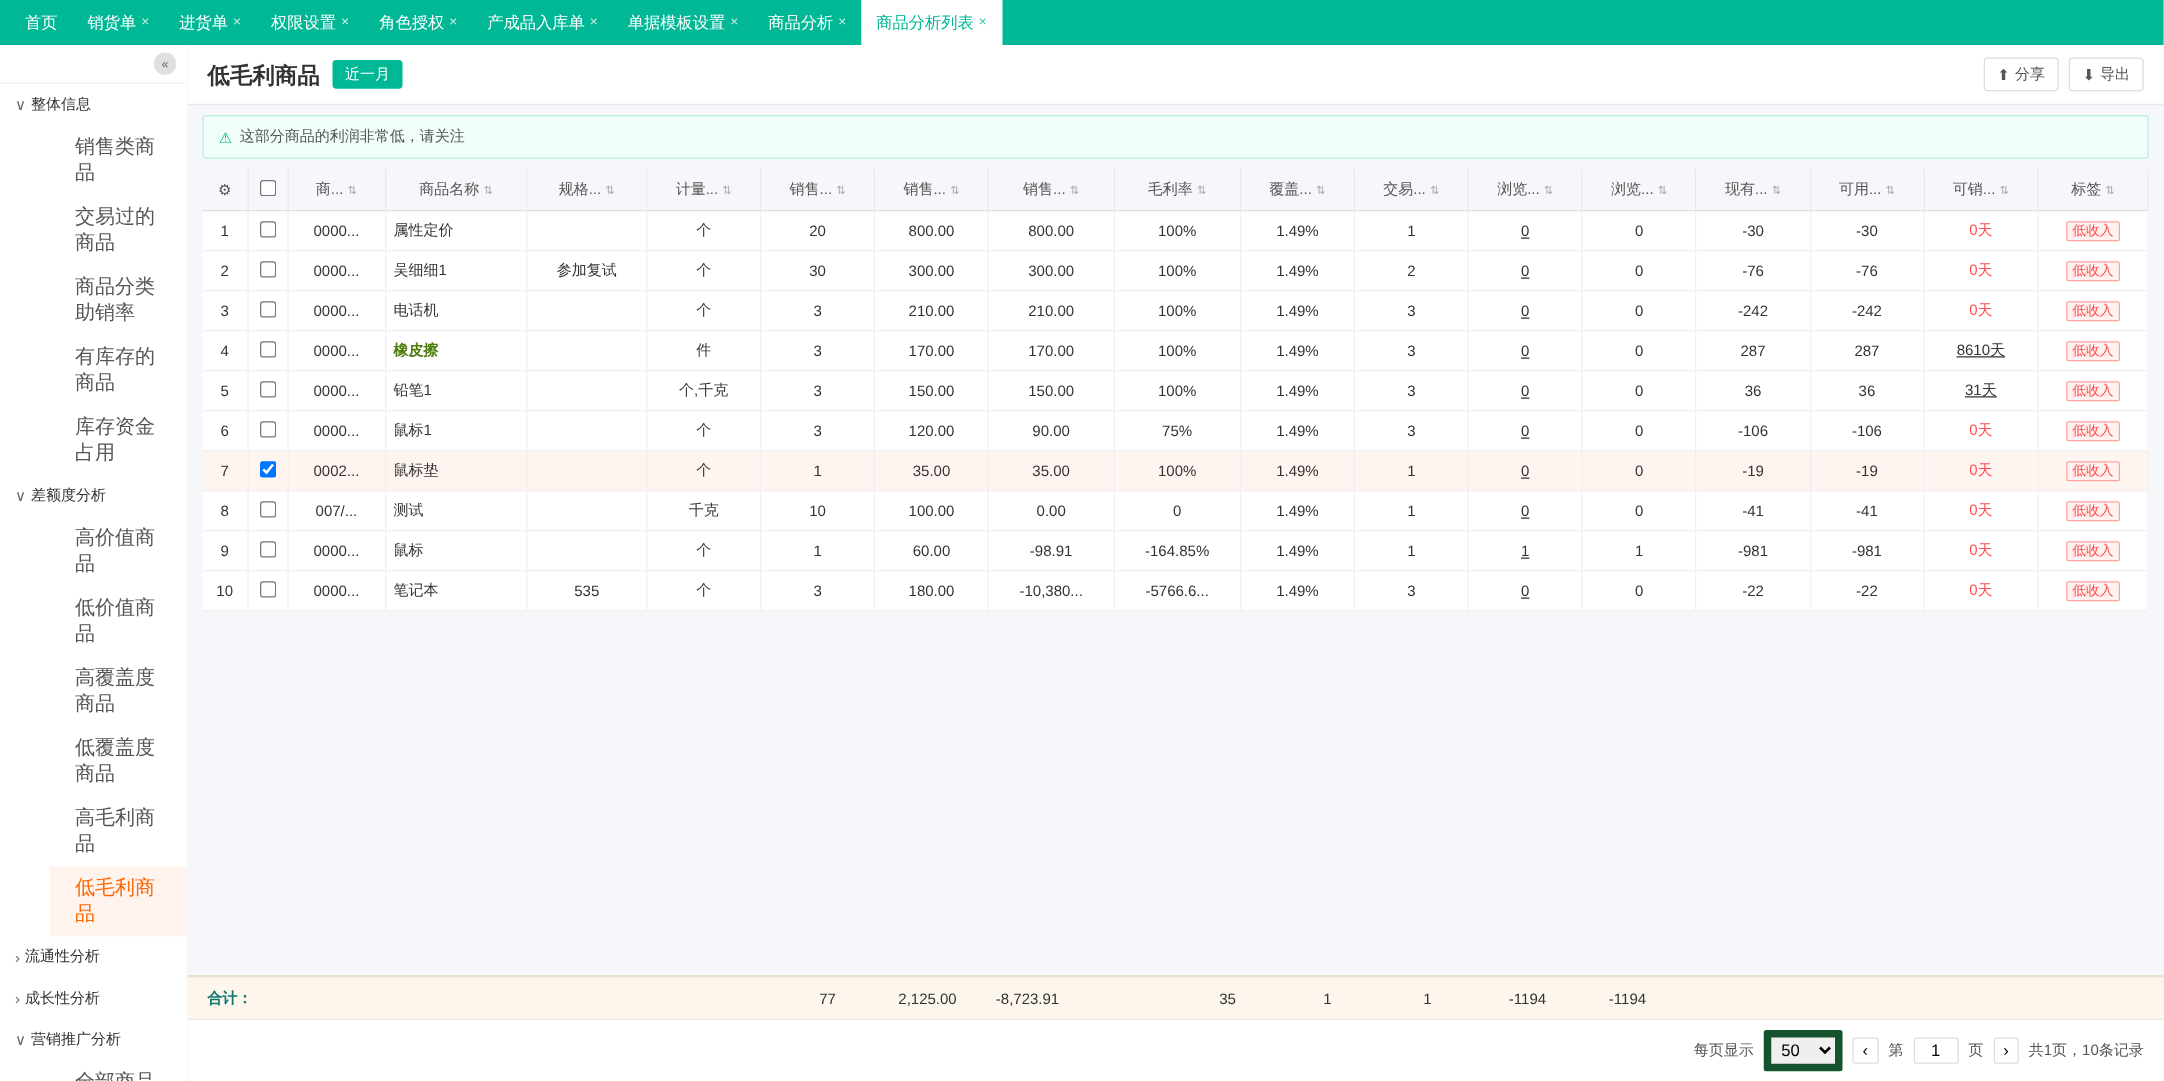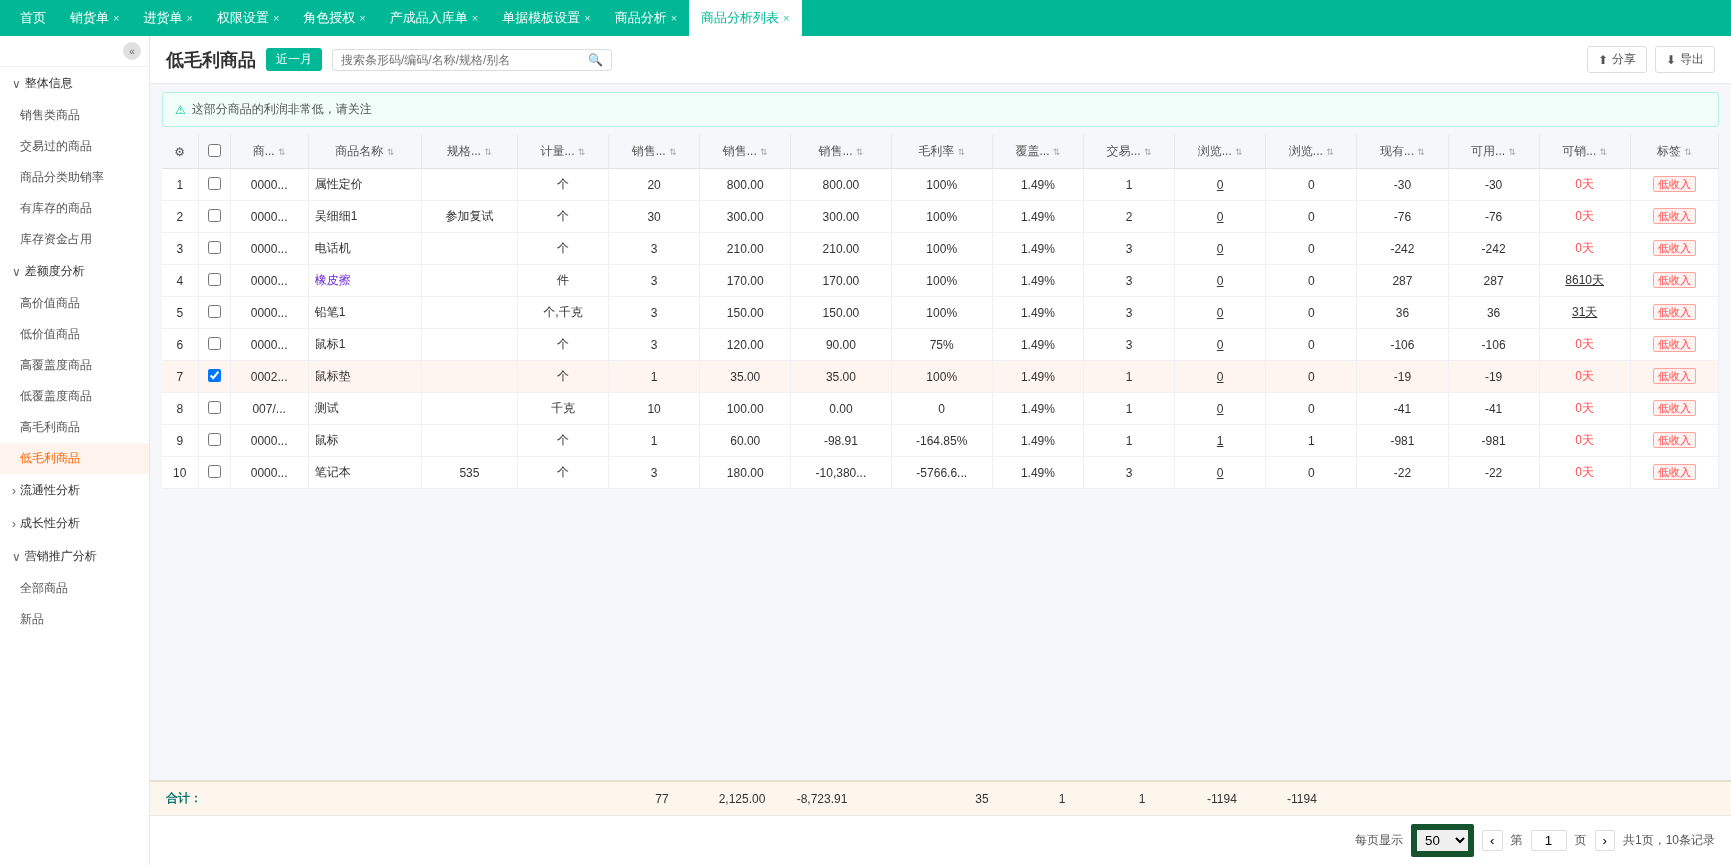--- a/index.html
+++ b/index.html
@@ -43,21 +43,22 @@
       padding: 8px 12px;
       color: #333;
       font-size: 12px;
       cursor: pointer;
     }
     .sidebar-group-title .arrow { margin-right: 4px; color: #666; }
     .sidebar-item {
       padding: 7px 16px 7px 20px;
       cursor: pointer;
       color: #555;
-      font-size: 12px;
+      font-size: 16px;
+      margin-left: 40px;
     }
     .sidebar-item.active { background: #fff3ee; color: #ff6600; }
 
     
     .content-area {
       flex: 1;
       display: flex;
       flex-direction: column;
       overflow: hidden;
       background: #f5f7fa;
@@ -329,24 +330,20 @@
     </div>
     <div class="sidebar-item">全部商品</div>
     <div class="sidebar-item">新品</div>
   </div>
 
   <div class="content-area">
 
     <div class="page-header">
       <span class="page-title">低毛利商品</span>
       <button class="period-btn">近一月</button>
-      <div class="search-box">
-        <input type="text" placeholder="搜索条形码/编码/名称/规格/别名" style="">
-        <span class="search-icon">🔍</span>
-      </div>
       <div class="header-actions">
         <button class="header-btn">
           <span>⬆</span>
           <span>分享</span>
         </button>
         <button class="header-btn">
           <span>⬇</span>
           <span>导出</span>
         </button>
       </div>
@@ -442,21 +439,21 @@
       <td>0</td>
       <td>-242</td>
       <td>-242</td>
       <td><span class="days-red">0天</span></td>
       <td><span class="tag-red">低收入</span></td>
     </tr>
             <tr>
       <td>4</td>
       <td><input type="checkbox" style=""></td>
       <td>0000...</td>
-      <td class="text-left" style="cursor:pointer;color:#6d28d9;">橡皮擦</td>
+      <td class="text-left" style="cursor:pointer;color:#4d7c0f;font-weight:bold;">橡皮擦</td>
       <td></td>
       <td>件</td>
       <td>3</td>
       <td>170.00</td>
       <td>170.00</td>
       <td>100%</td>
       <td>1.49%</td>
       <td>3</td>
       <td><span class="link-underline">0</span></td>
       <td>0</td>

